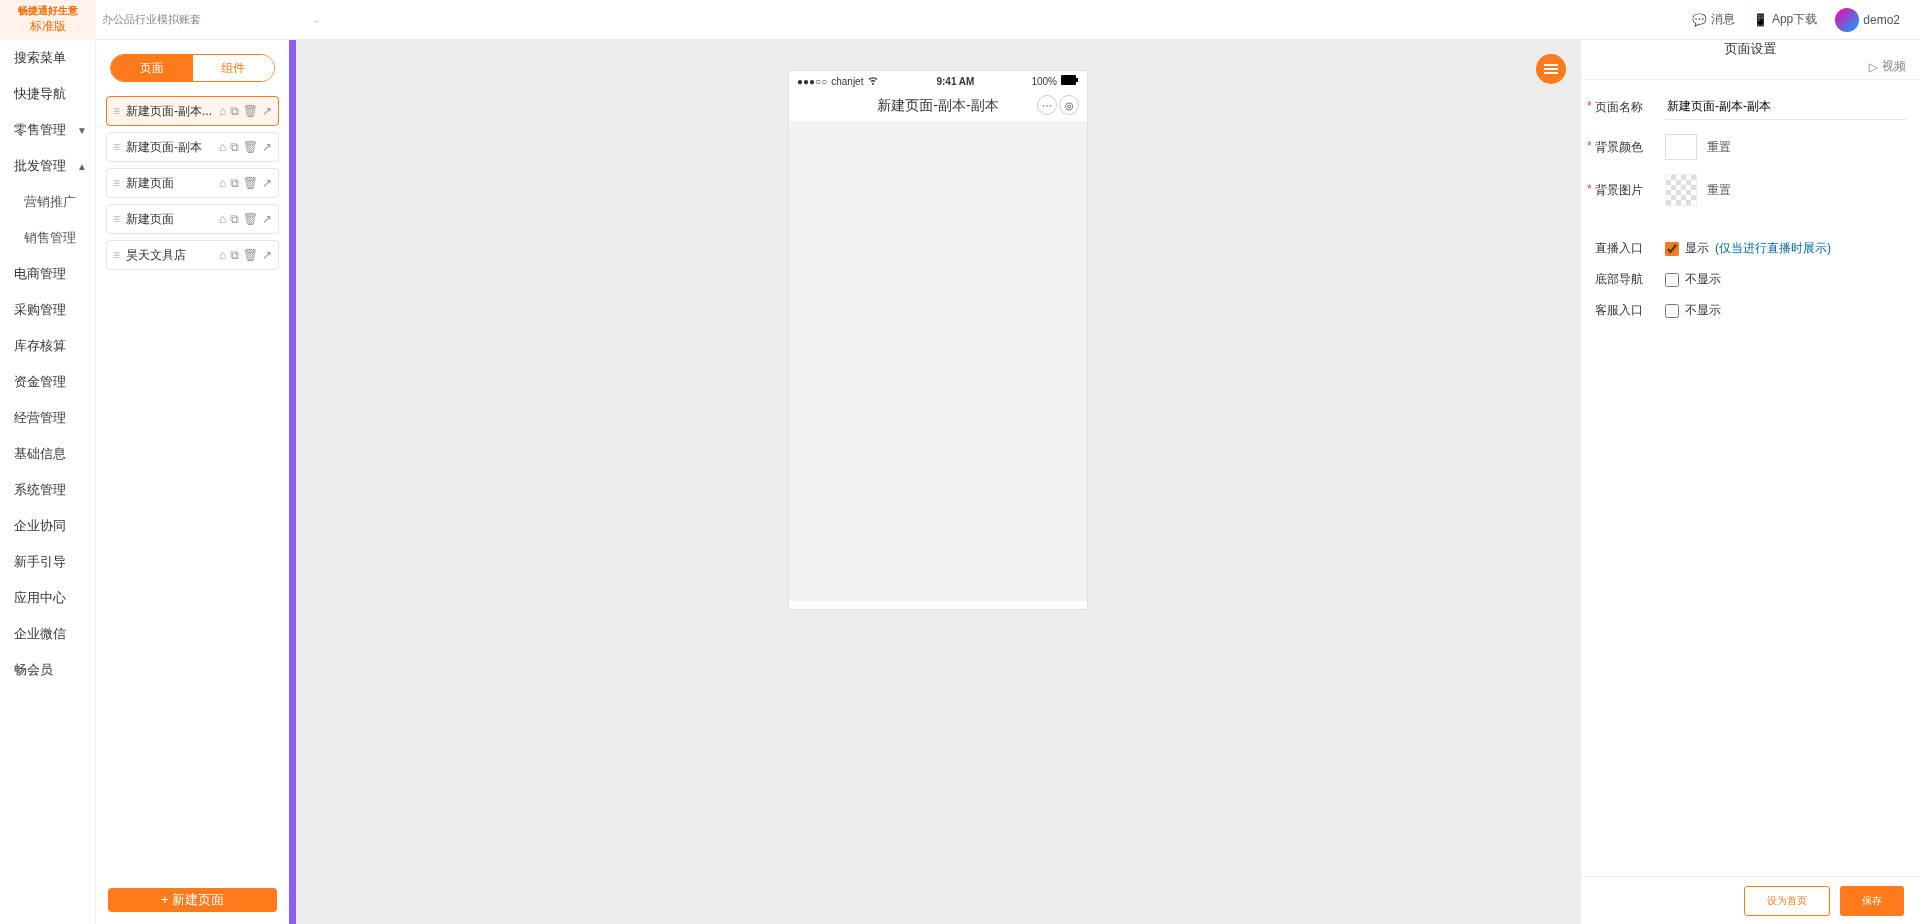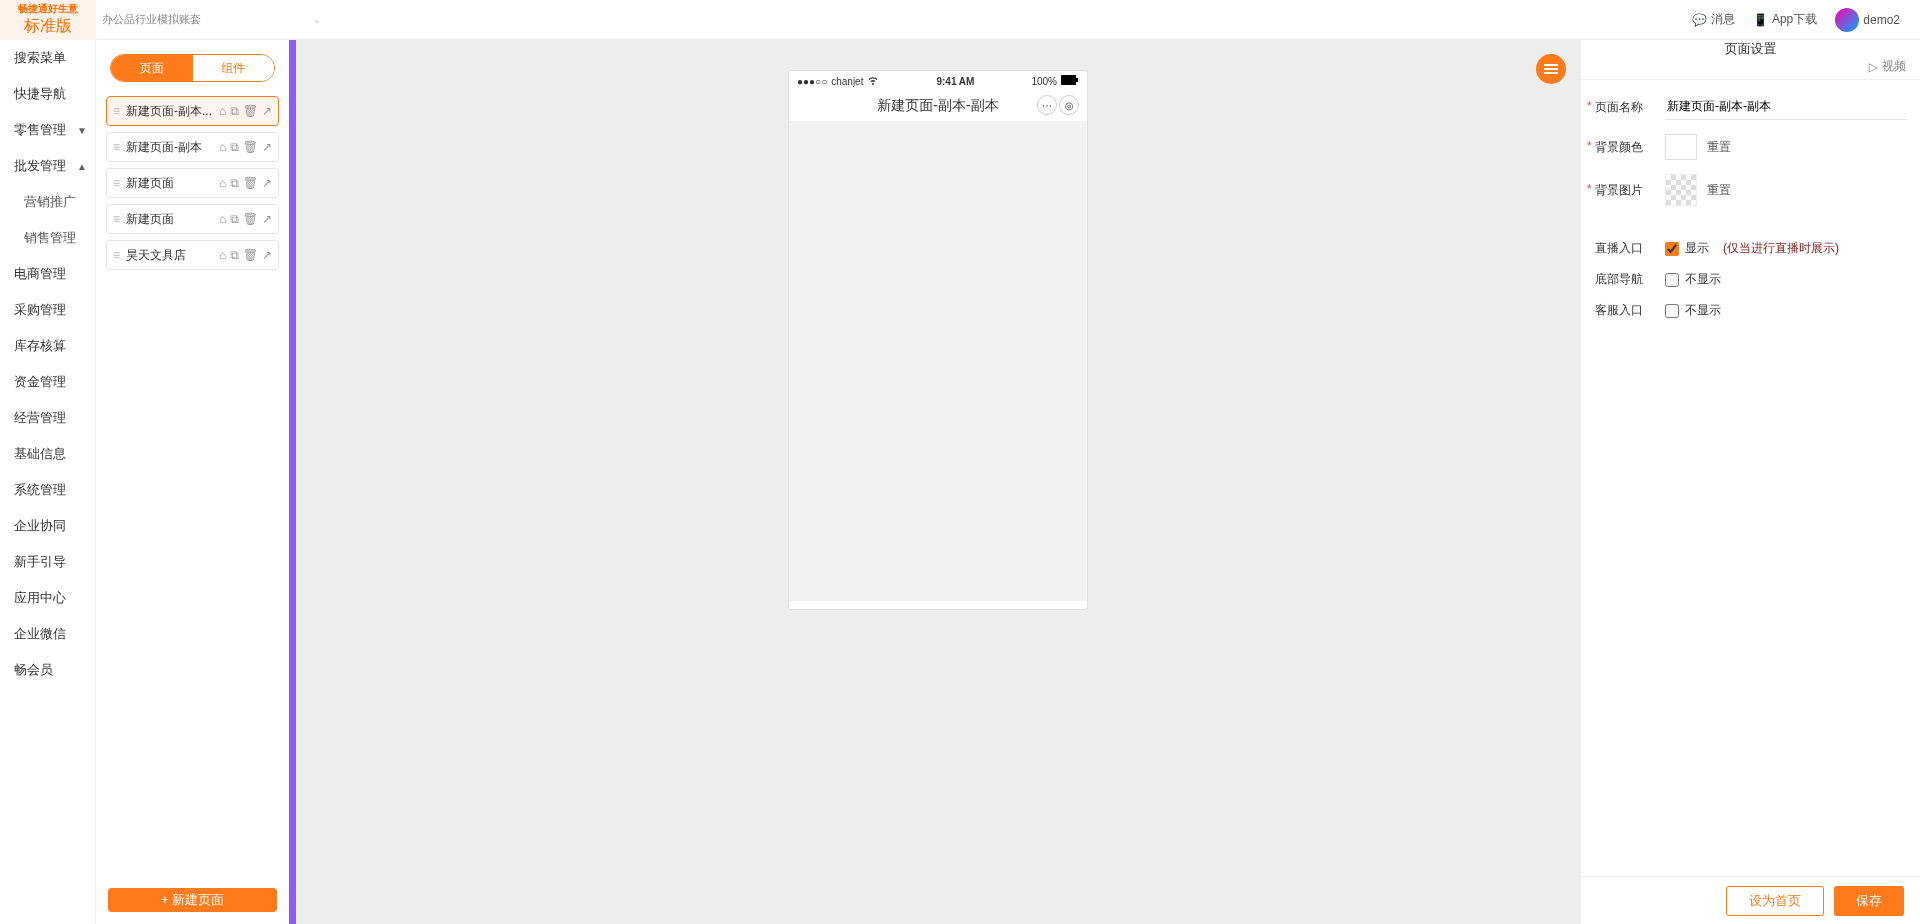--- a/index.html
+++ b/index.html
@@ -1,20 +1,20 @@
 <!DOCTYPE html>
 <html><head>
 <meta charset="utf-8">
 <style>
 * { margin:0; padding:0; box-sizing:border-box; font-family:"Microsoft YaHei","PingFang SC",sans-serif; }
 body { background:#fff; font-size:13px; color:#333; overflow:hidden; }
 .topbar { height:40px; display:flex; align-items:center; border-bottom:1px solid #eee; }
 .logo-box { width:96px; height:40px; background:#fff3eb; display:flex; flex-direction:column; align-items:center; justify-content:center; font-size:10px; color:#ff6a00; }
 .logo-box .brand { font-weight:bold; }
-.logo-box .edition { font-size:16px; }
+.logo-box .edition { font-size:12px; }
 .account-select { margin-left:6px; color:#888; font-size:11px; display:flex; align-items:center; gap:111px; cursor:pointer; }
 .account-select .chev { color:#ccc; }
 .topbar-right { margin-left:auto; display:flex; align-items:center; gap:18px; padding-right:20px; }
 .top-link { display:flex; align-items:center; gap:4px; color:#555; font-size:12px; cursor:pointer; }
 .avatar { width:24px; height:24px; border-radius:50%; background:linear-gradient(135deg,#f0a,#0af); }
 .layout { display:flex; height:calc(100vh - 40px); }
 .sidebar { width:96px; background:#fff; border-right:1px solid #f0f0f0; overflow-y:auto; }
 .side-item { height:36px; display:flex; align-items:center; padding-left:14px; font-size:13px; color:#333; cursor:pointer; position:relative; }
 .side-item .caret { position:absolute; right:8px; font-size:10px; color:#666; }
 .side-sub { padding-left:24px; color:#555; }
@@ -59,23 +59,23 @@
 .frow .lab { width:70px; color:#333; position:relative; }
 .frow .req::before { content:"*"; color:#e74c3c; position:absolute; left:-8px; }
 .frow input[type=text] { flex:1; height:26px; border:none; border-bottom:1px solid #e5e5e5; outline:none; font-size:12px; padding:0 2px; }
 .frow .swatch { width:32px; height:26px; background:#fff; border:1px solid #ddd; margin-right:10px; }
 .frow .checker { width:32px; height:32px; margin-right:10px;
   background-image:linear-gradient(45deg,#ddd 25%,transparent 25%),linear-gradient(-45deg,#ddd 25%,transparent 25%),linear-gradient(45deg,transparent 75%,#ddd 75%),linear-gradient(-45deg,transparent 75%,#ddd 75%);
   background-size:10px 10px; background-position:0 0,0 5px,5px -5px,-5px 0; border:1px solid #eee; }
 .frow .reset { font-size:12px; color:#555; cursor:pointer; }
 .frow .chk { display:flex; align-items:center; gap:6px; }
 .frow .chk input { accent-color:#ff7a1a; width:14px; height:14px; }
-.frow .hint { color:#7f1d1d; margin-left:8px; }
+.frow .hint { color:#0369a1; margin-left:0; }
 .footer { height:48px; border-top:1px solid #eee; display:flex; align-items:center; justify-content:flex-end; gap:10px; padding:0 16px; background:#fff; }
-.btn { height:30px; padding:0 22px; border-radius:3px; font-size:13px; display:flex; align-items:center; cursor:pointer; }
+.btn { height:30px; padding:0 22px; border-radius:3px; font-size:10px; display:flex; align-items:center; cursor:pointer; }
 .btn-outline { border:1px solid #ff7a1a; color:#ff7a1a; background:#fff; }
 .btn-solid { background:#ff7a1a; color:#fff; }
 .iconmini{width:12px;height:12px;display:inline-block;}
 </style>
 </head>
 <body>
 
 <div class="topbar">
   <div class="logo-box">
     <div class="brand">畅捷通好生意</div>

